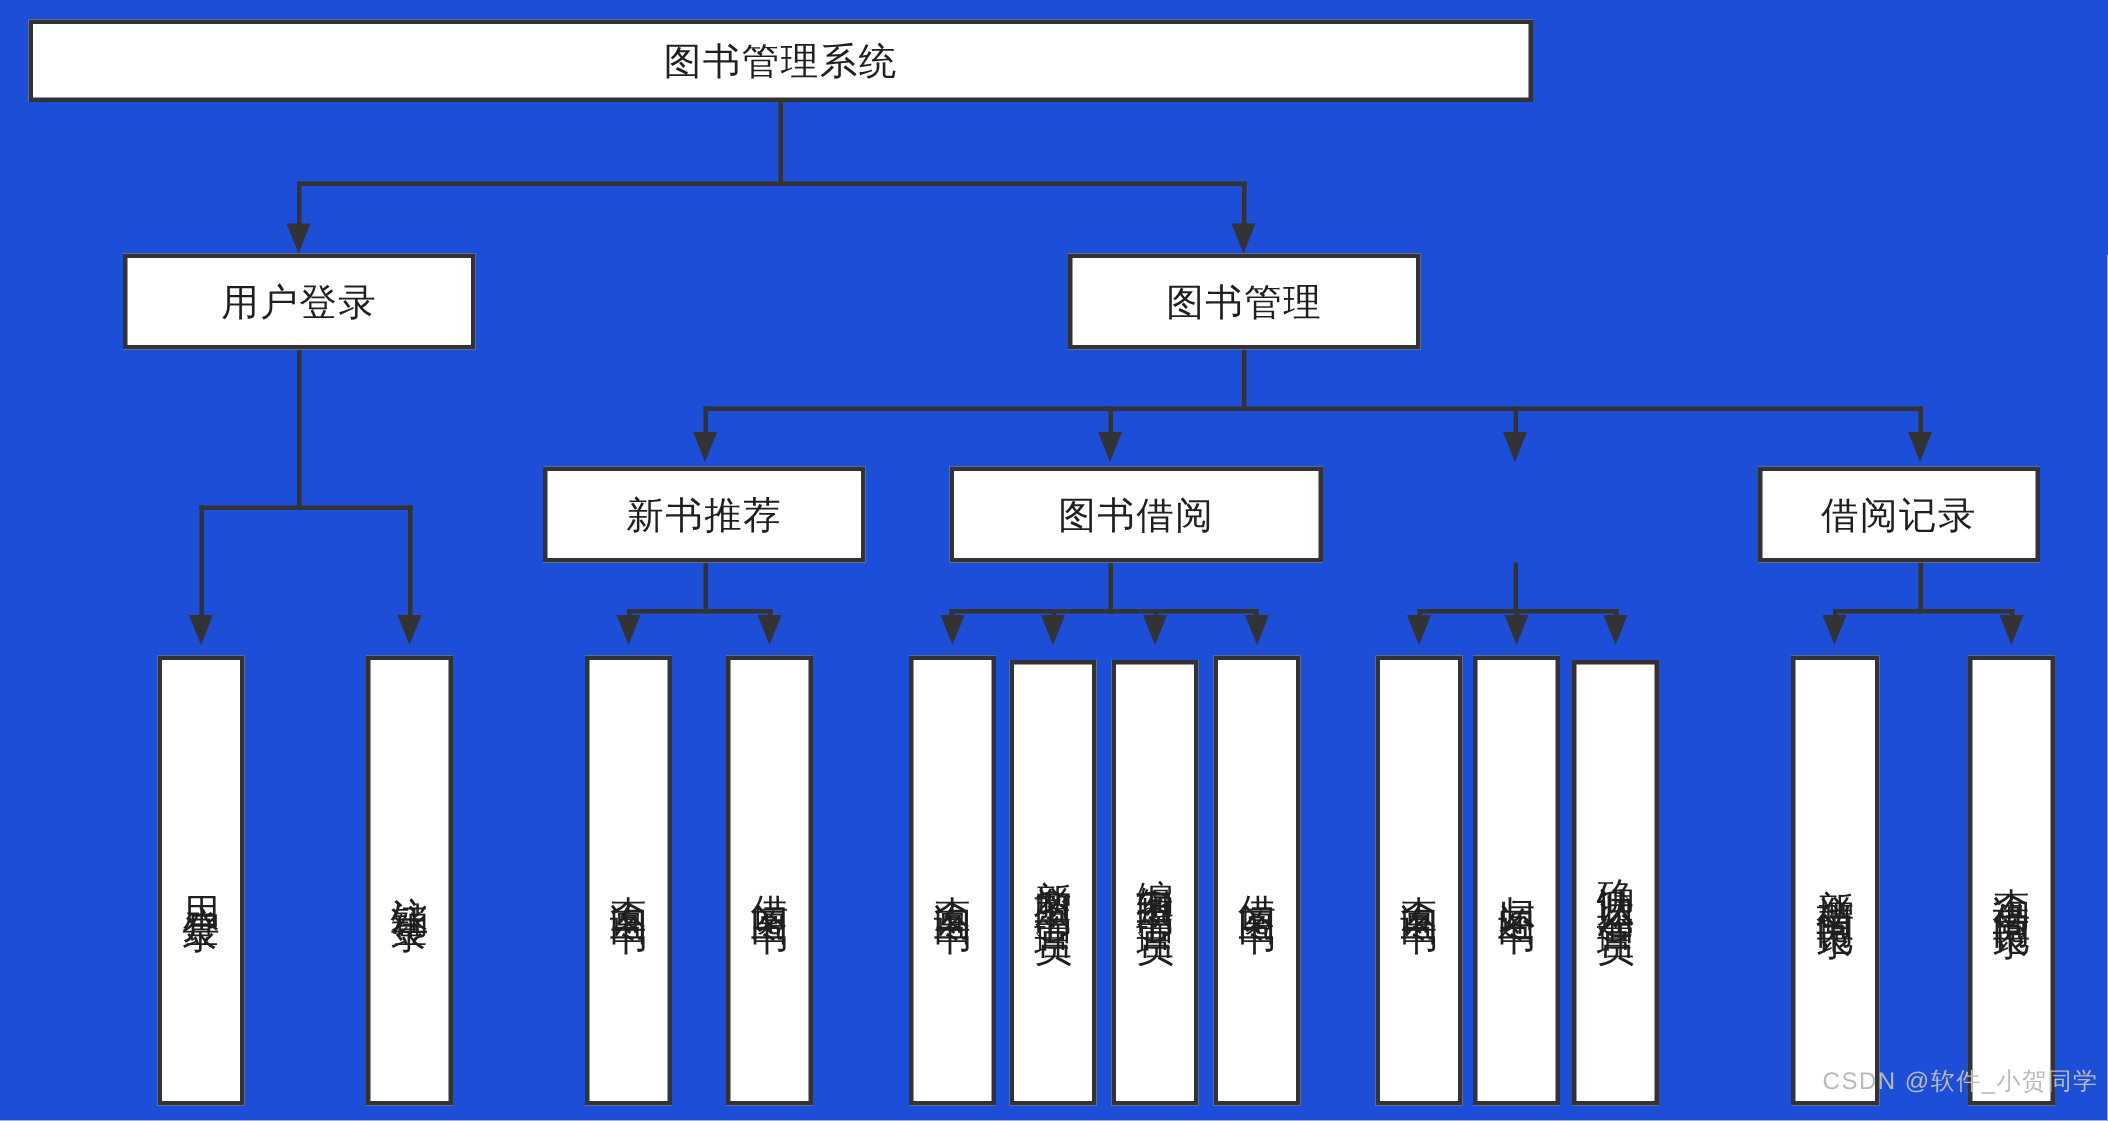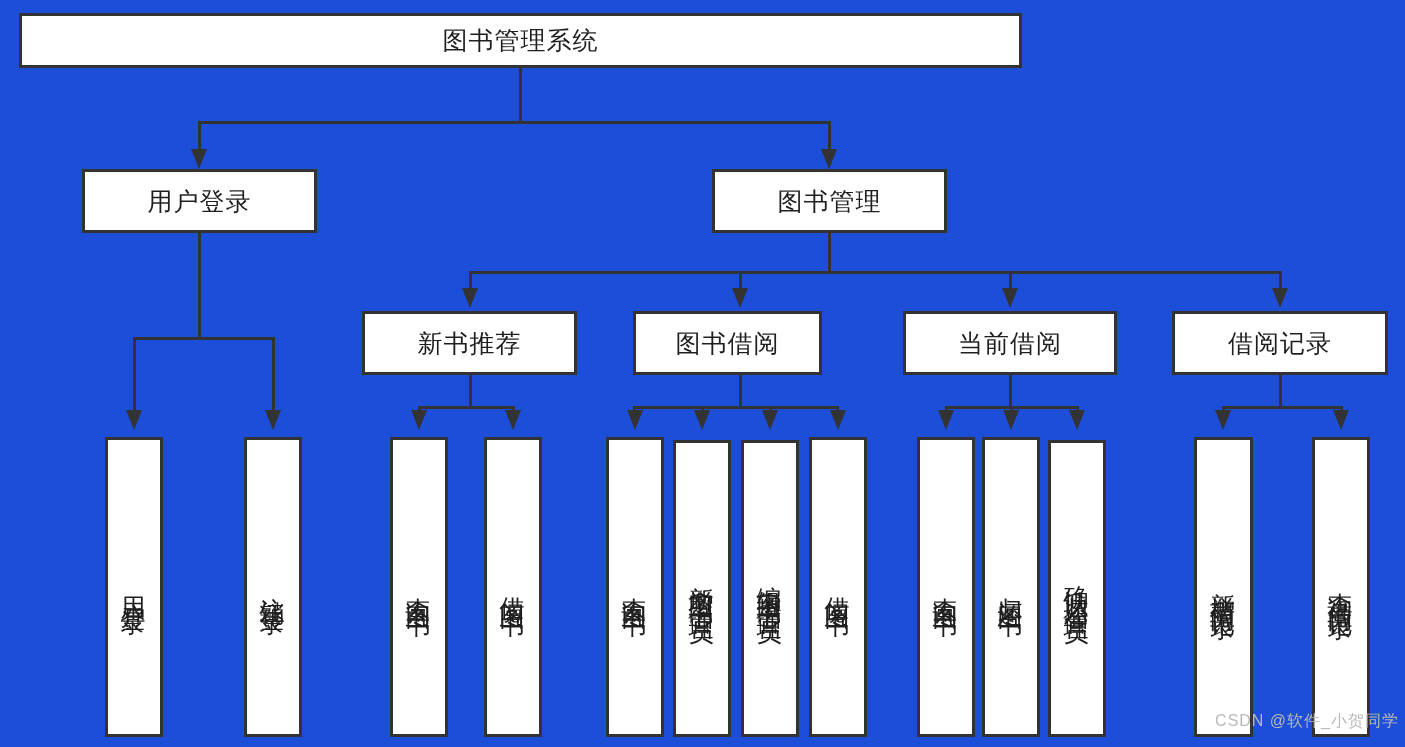--- a/index.html
+++ b/index.html
@@ -91,23 +91,22 @@
   <div class="arrow" style="left:1215px;top:410px;"></div>
   <div class="vl" style="left:1340px;top:406px;height:8px;"></div>
   <div class="arrow" style="left:1333px;top:410px;"></div>
 
   <div class="box" style="left:19px;top:13px;width:1003px;height:55px;">图书管理系统</div>
 
   <div class="box" style="left:82px;top:169px;width:235px;height:64px;">用户登录</div>
   <div class="box" style="left:712px;top:169px;width:235px;height:64px;">图书管理</div>
 
   <div class="box" style="left:362px;top:311px;width:215px;height:64px;">新书推荐</div>
-  <div class="box" style="left:633px;top:311px;width:189px;height:64px;">图书借阅</div>
-  <div class="box" style="left:903px;top:311px;width:214px;height:64px;">当前借阅</div>
-  <div class="box" style="left:1172px;top:311px;width:216px;height:64px;">借阅记录</div>
+  <div class="box" style="left:633px;top:311px;width:249px;height:64px;">图书借阅</div>
+  <div class="box" style="left:1172px;top:311px;width:188px;height:64px;">借阅记录</div>
 
   <div class="box v" style="left:105px;top:437px;width:58px;height:300px;">用户登录</div>
   <div class="box v" style="left:244px;top:437px;width:58px;height:300px;">注销登录</div>
 
   <div class="box v" style="left:390px;top:437px;width:58px;height:300px;">查询图书</div>
   <div class="box v" style="left:484px;top:437px;width:58px;height:300px;">借阅图书</div>
 
   <div class="box v" style="left:606px;top:437px;width:58px;height:300px;">查询图书</div>
   <div class="box v" style="left:673px;top:440px;width:58px;height:297px;">新增图书（管理员）</div>
   <div class="box v" style="left:741px;top:440px;width:58px;height:297px;">编辑图书（管理员）</div>

